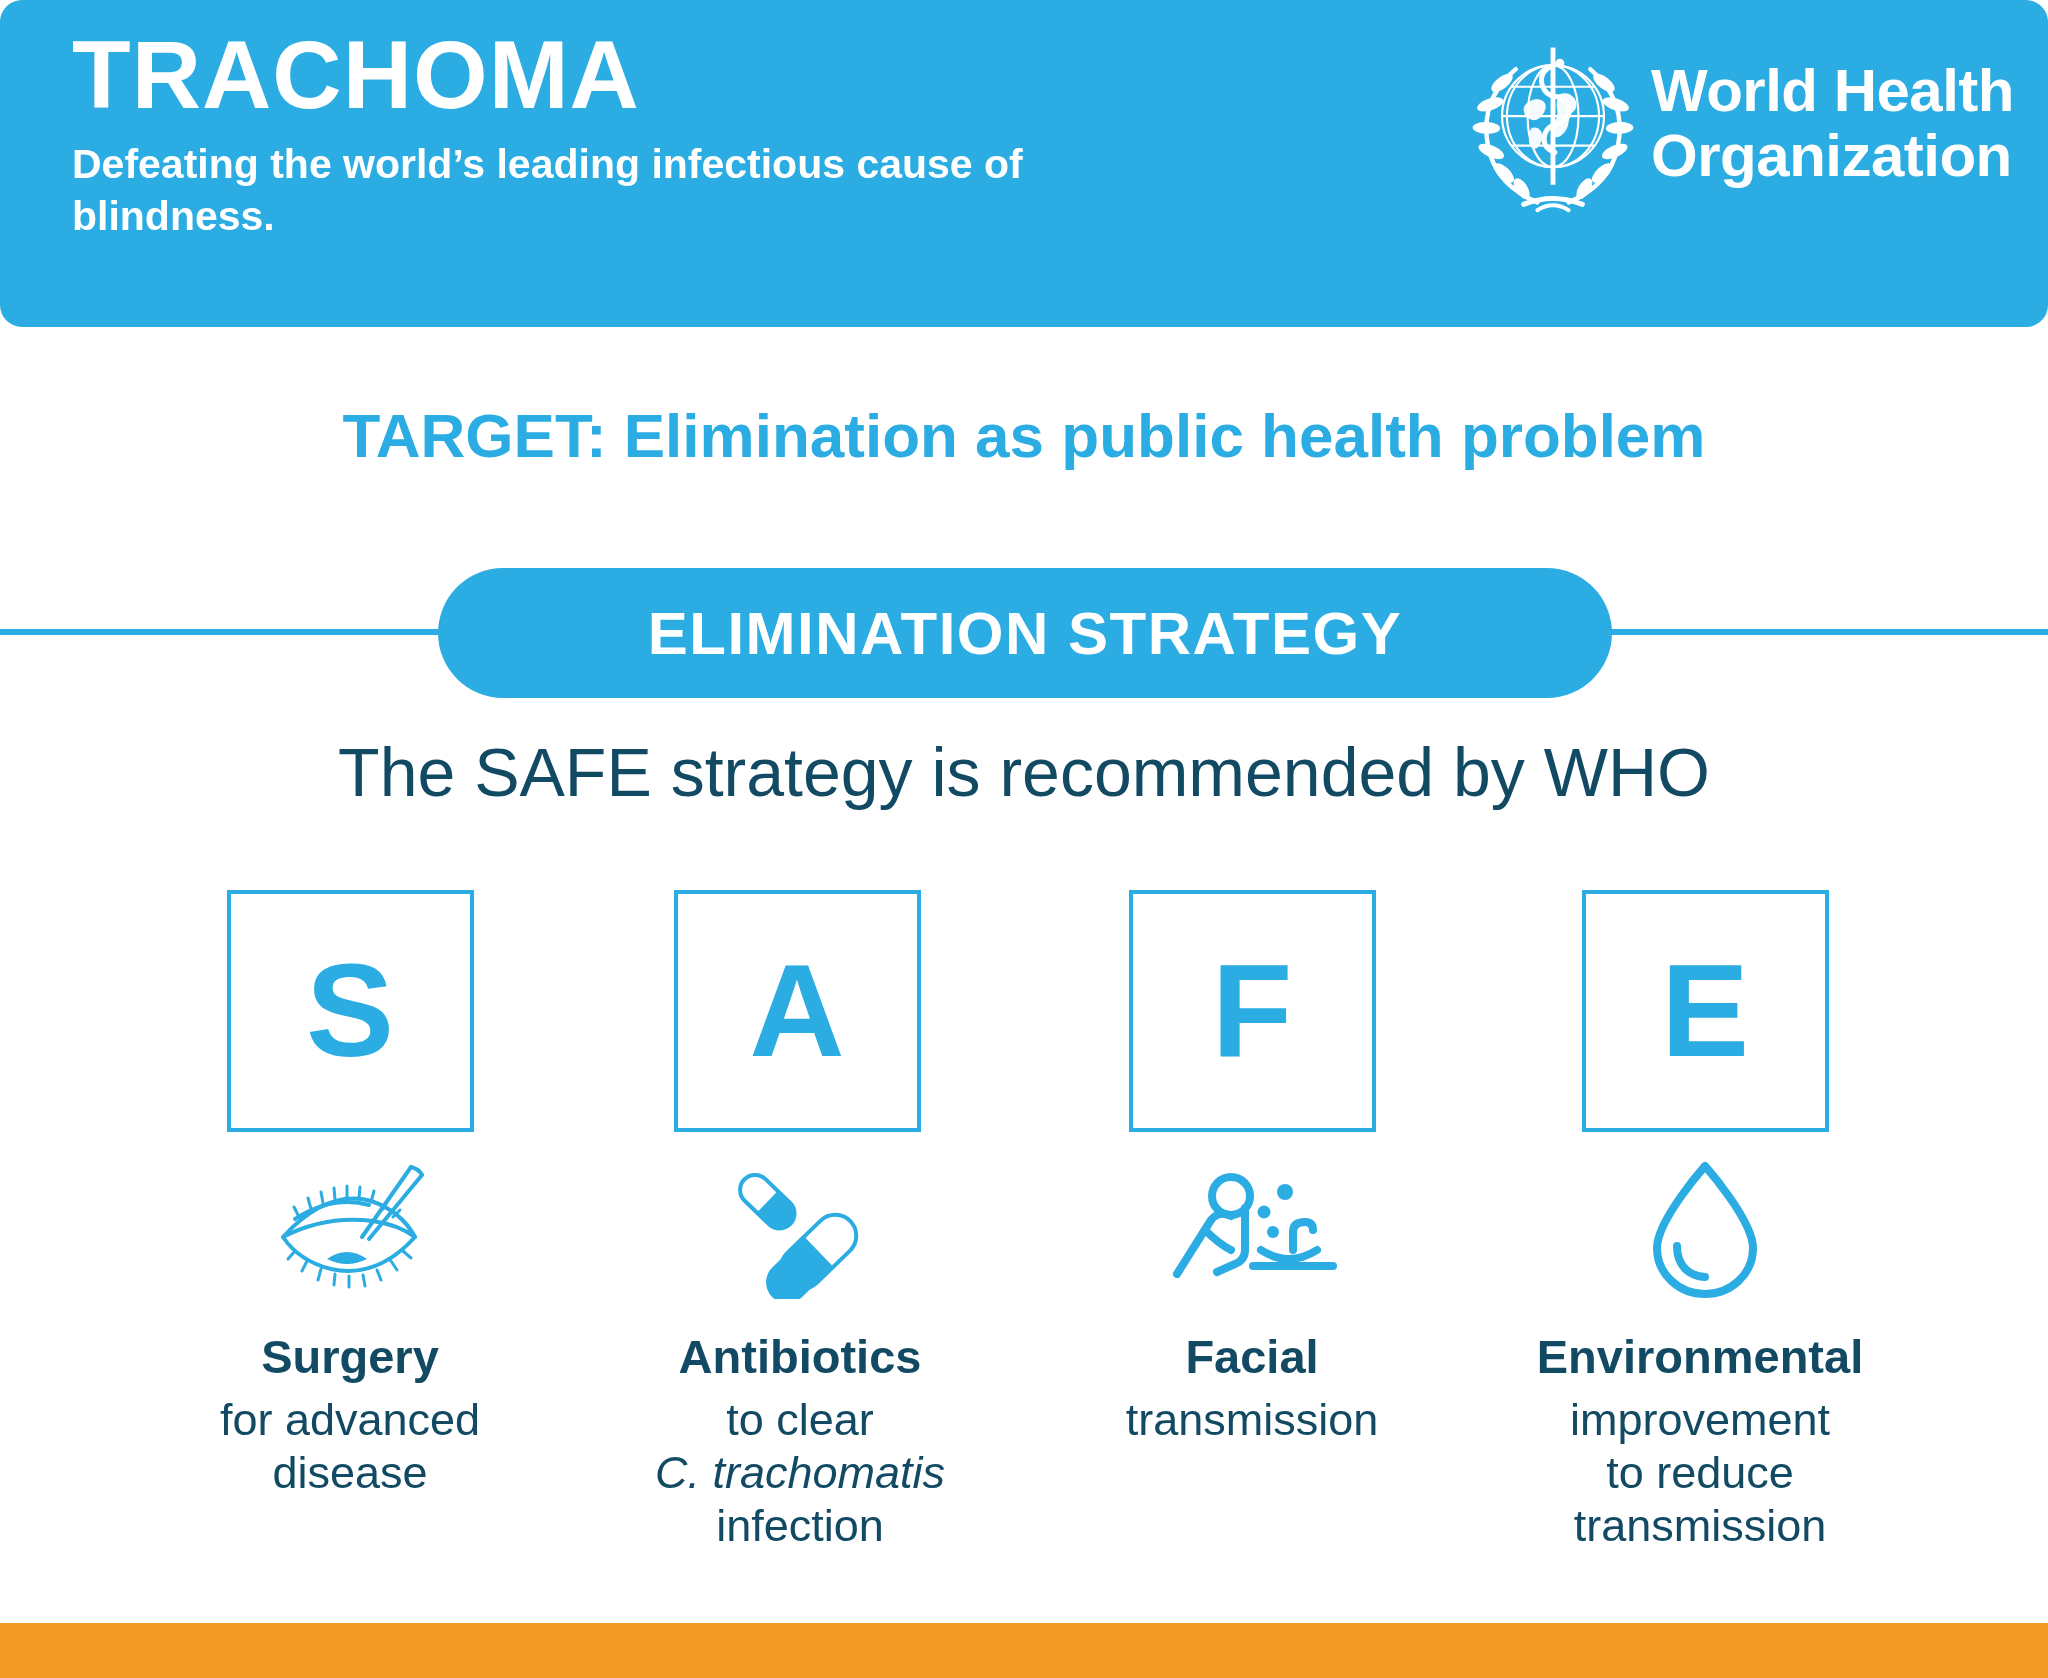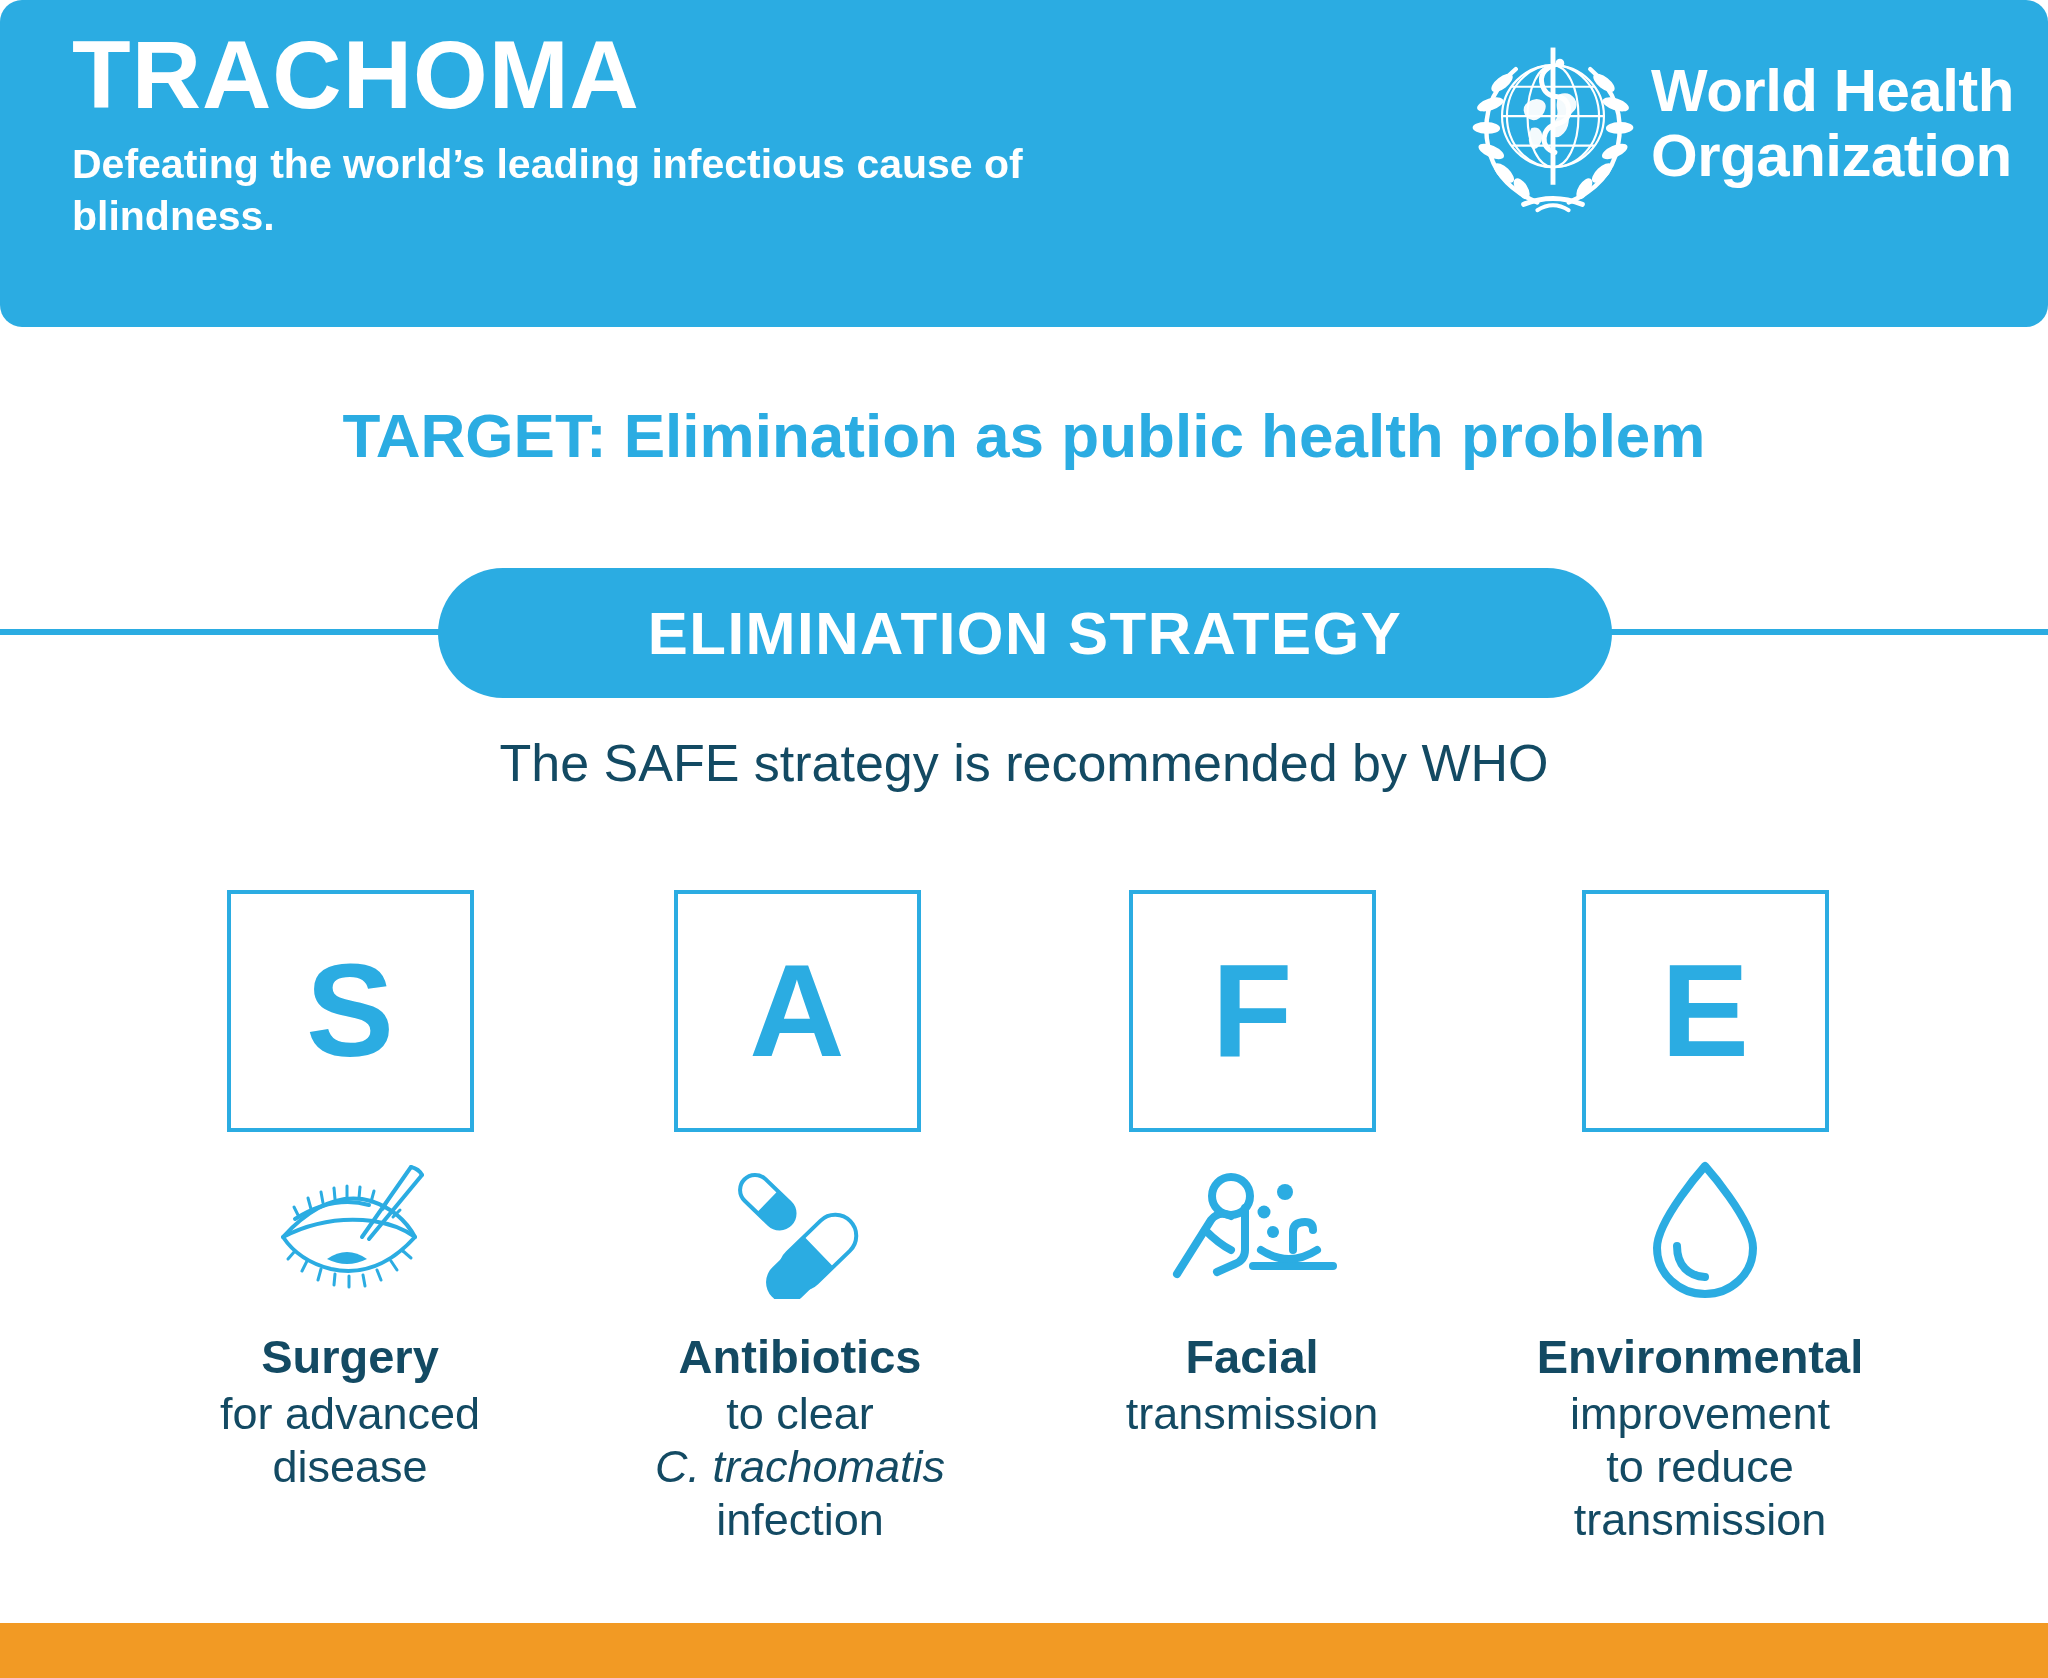--- a/index.html
+++ b/index.html
@@ -110,21 +110,21 @@
     letter-spacing: 1.5px;
   }
 
   
   .safe-sub {
     position: absolute;
     left: 0;
     top: 733px;
     width: 2048px;
     text-align: center;
-    font-size: 52px;
+    font-size: 68px;
     font-weight: 400;
     color: #134A63;
   }
 
   
   .columns {
     position: absolute;
     left: 0;
     top: 890px;
     width: 2048px;
@@ -188,21 +188,21 @@
 
   .cap-head {
     font-size: 47px;
     font-weight: 700;
     line-height: 1.16;
   }
   .cap-body {
     font-size: 45px;
     font-weight: 400;
     line-height: 1.18;
-    margin-top: 2px;
+    margin-top: 8px;
   }
   .cap-body .ital { font-style: italic; }
 
   
   .bottom-bar {
     position: absolute;
     left: 0;
     top: 1623px;
     width: 2048px;
     height: 55px;

